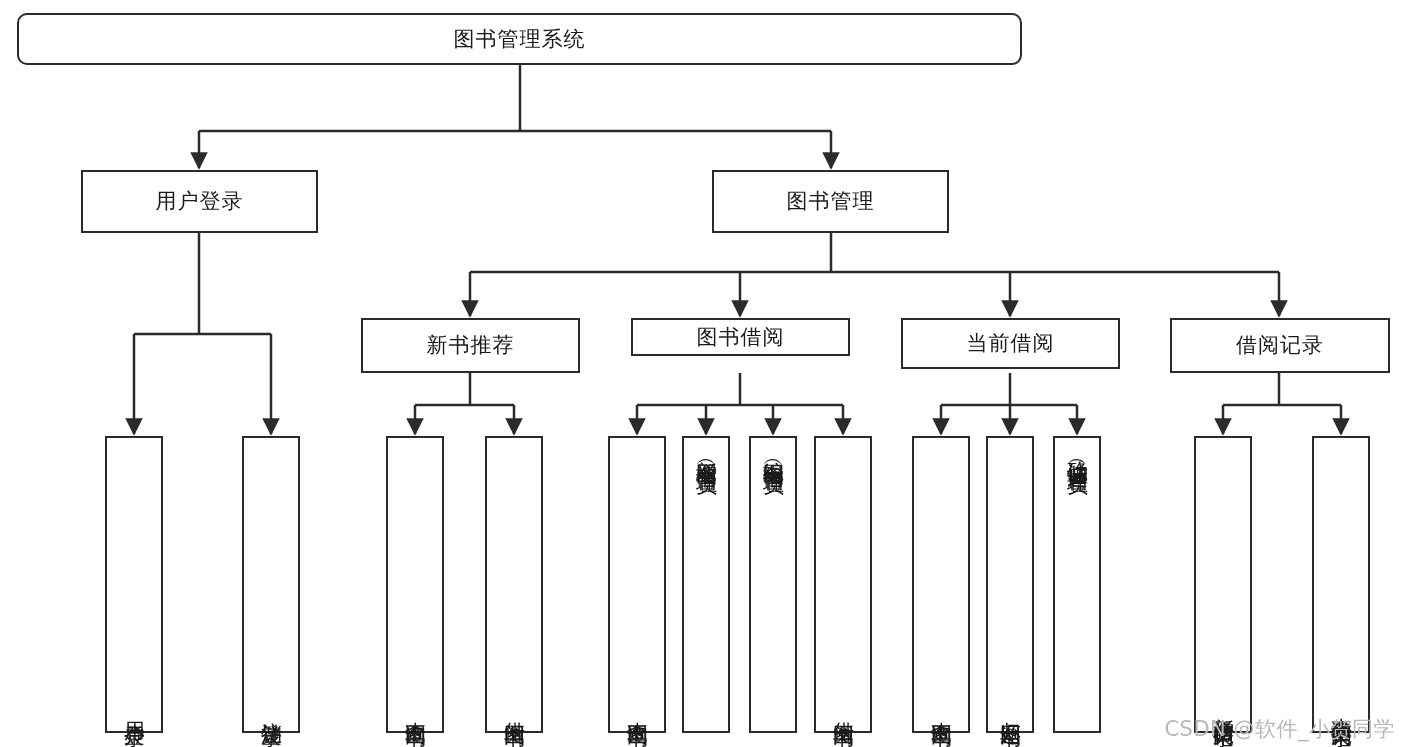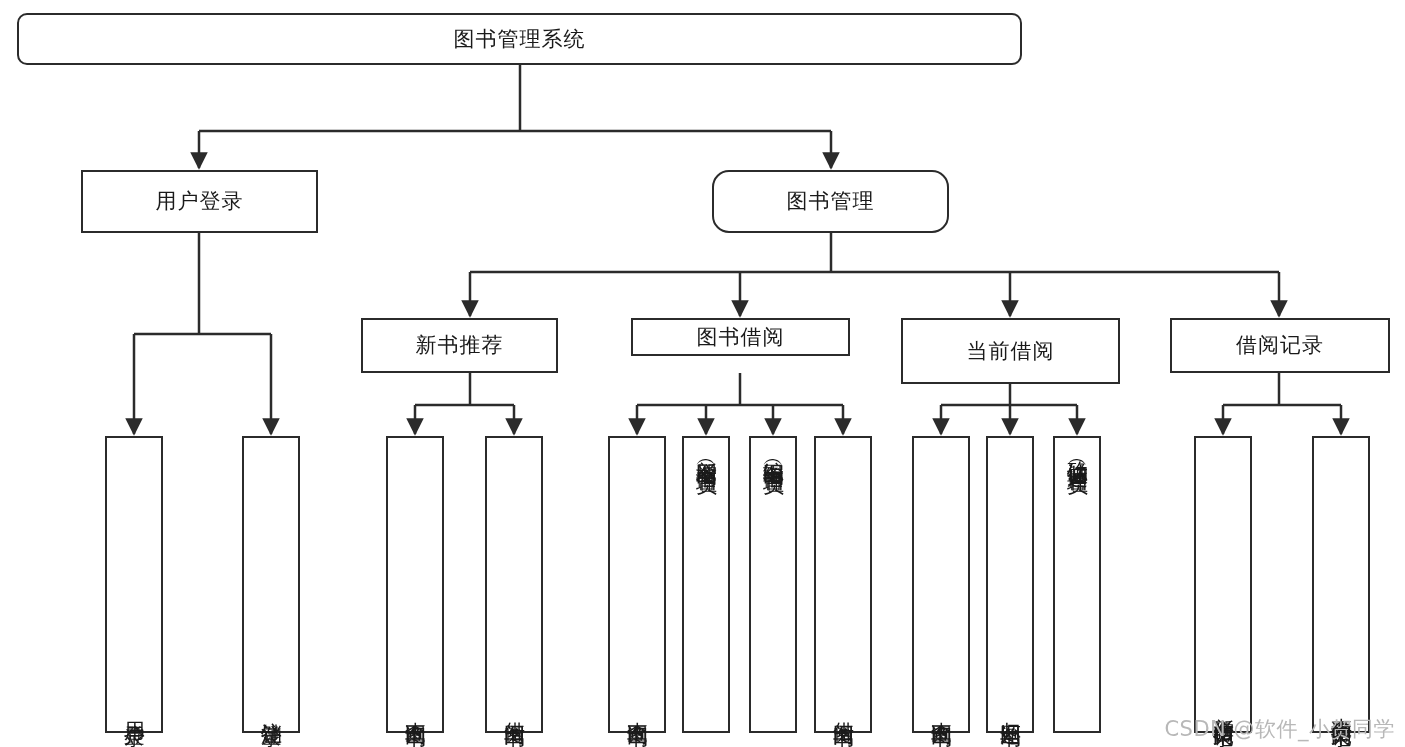--- a/index.html
+++ b/index.html
@@ -114,31 +114,31 @@
     </g>
   </svg>
 
   <div class="node node-h" style="left:17px;top:13px;width:1005px;height:52px;border-radius:10px;">
     <span>图书管理系统</span>
   </div>
 
   <div class="node node-h" style="left:81px;top:170px;width:237px;height:63px;">
     <span>用户登录</span>
   </div>
-  <div class="node node-h" style="left:712px;top:170px;width:237px;height:63px;border-radius:17px;">
+  <div class="node node-h" style="left:712px;top:170px;width:237px;height:63px;">
     <span>图书管理</span>
   </div>
 
-  <div class="node node-h" style="left:361px;top:318px;width:197px;height:55px;">
+  <div class="node node-h" style="left:361px;top:318px;width:219px;height:55px;">
     <span>新书推荐</span>
   </div>
   <div class="node node-h" style="left:631px;top:318px;width:219px;height:38px;">
     <span>图书借阅</span>
   </div>
-  <div class="node node-h" style="left:901px;top:318px;width:219px;height:66px;">
+  <div class="node node-h" style="left:901px;top:318px;width:219px;height:51px;">
     <span>当前借阅</span>
   </div>
   <div class="node node-h" style="left:1170px;top:318px;width:220px;height:55px;">
     <span>借阅记录</span>
   </div>
 
   <div class="node node-v align-bottom" style="left:105px;top:436px;width:58px;height:297px;">
     <span class="vtxt">用户登录</span>
   </div>
   <div class="node node-v align-bottom" style="left:242px;top:436px;width:58px;height:297px;">

